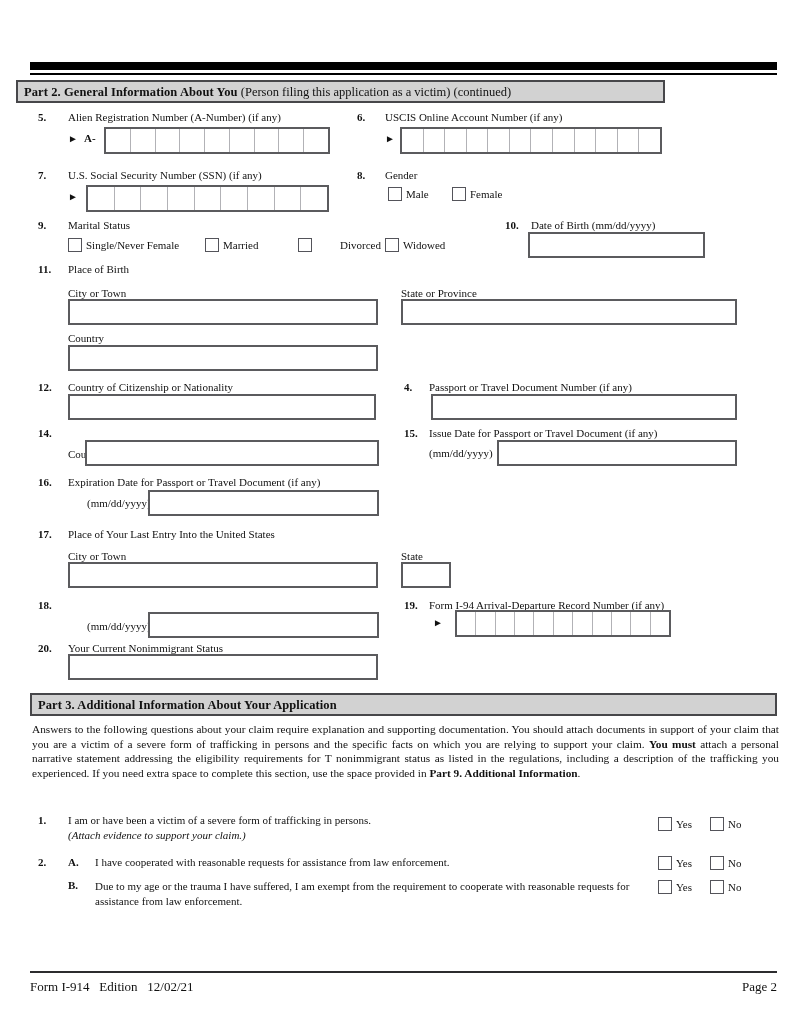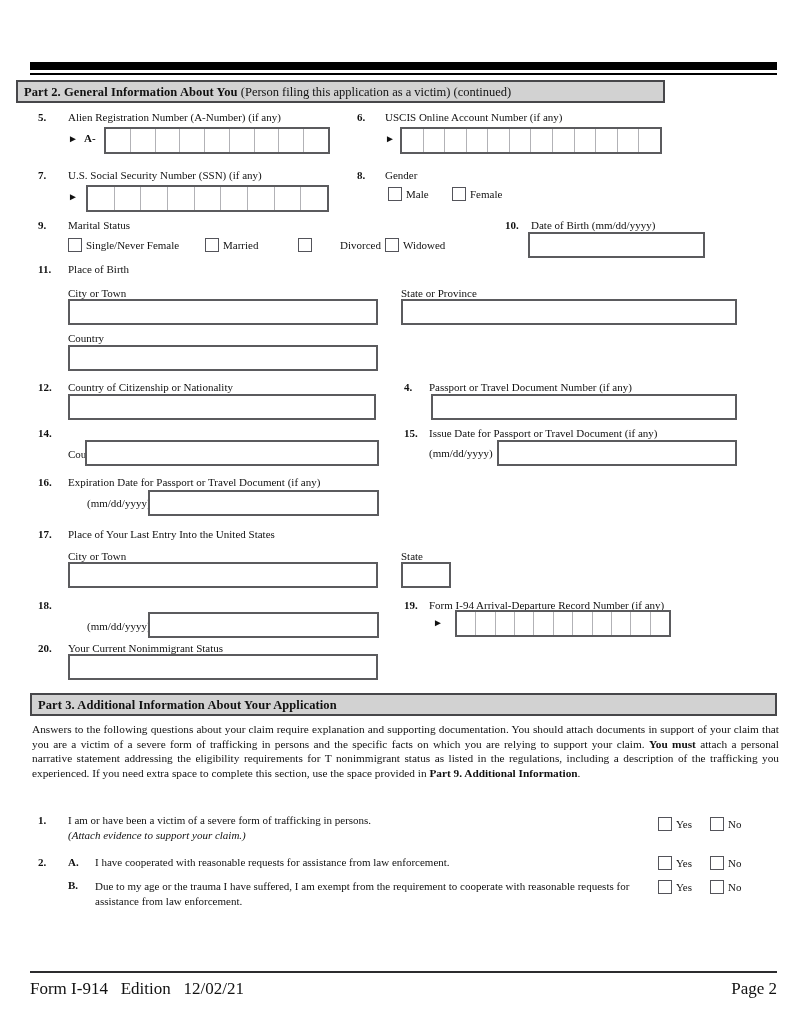--- a/index.html
+++ b/index.html
@@ -19,21 +19,21 @@
   .hdr b { letter-spacing:0.1px; }
   .bar  { background:#000; }
   .box  { border:2px solid #5b5b5e; box-sizing:border-box; background:#fff; height:26px; }
   .comb { display:flex; border:2px solid #5b5b5e; box-sizing:border-box; background:#fff; height:27px; }
   .comb span { flex:1; border-right:1px solid #b2b2b6; }
   .comb span:last-child { border-right:none; }
   .cb   { width:12px; height:12px; border:1.6px solid #54545a; box-sizing:content-box; background:#fff; display:inline-block; }
   .arrow{ font-size:10px; line-height:12px; }
   .para { font-size:11.3px; line-height:14.6px; text-align:justify; }
   .ital { font-style:italic; }
-  .foot { font-size:17px; white-space:pre; }
+  .foot { font-size:13px; white-space:pre; }
 </style>
 </head>
 <body>
 
 <div class="page">
 
   <div class="abs bar" style="left:30px;top:62px;width:747px;height:8px;"></div>
   <div class="abs bar" style="left:30px;top:73px;width:747px;height:2px;"></div>
 
   <div class="abs hdr" style="left:16px;top:80px;width:649px;"><b>Part 2.  General Information About You</b><span> (Person filing this application as a victim) (continued)</span></div>

